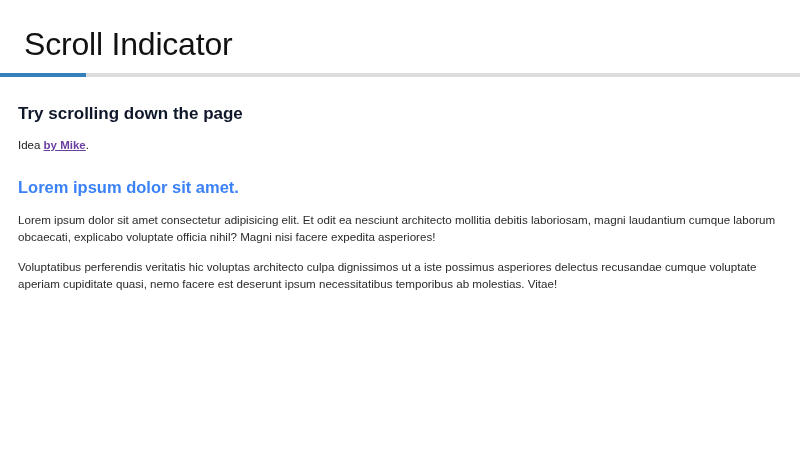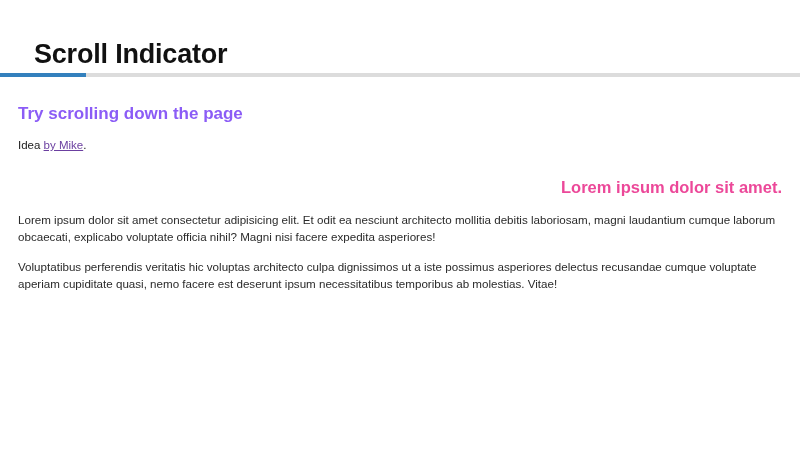--- a/index.html
+++ b/index.html
@@ -22,25 +22,25 @@
   .header {
     position: absolute;
     top: 0;
     left: 0;
     right: 0;
     height: 77px;
     background: #ffffff;
     z-index: 20;
   }
   .header-title {
-    margin: 16px;
+    margin: 6px;
     padding: 22px 0 0 18px;
-    font-size: 27px;
+    font-size: 32px;
     line-height: 32px;
-    font-weight: bold;
+    font-weight: normal;
     letter-spacing: -0.2px;
     color: #111111;
   }
 
   
   .progress-track {
     position: absolute;
     left: 0;
     right: 0;
     bottom: 0;
@@ -62,41 +62,40 @@
     bottom: 0;
     padding: 0 18px;
     overflow: hidden;
   }
 
   .section-title {
     margin: 26px 0 0 0;
     font-size: 17px;
     line-height: 22px;
     font-weight: bold;
-    color: #8b5cf6;
+    color: #0f172a;
   }
 
   .byline {
     margin: 13px 0 0 0;
     font-size: 11.5px;
     line-height: 15px;
     color: #222222;
   }
   .byline a {
     color: #6b3fa0;
     text-decoration: underline;
   }
 
   h2.heading {
     margin: 24px 0 0 0;
     font-size: 16.5px;
     line-height: 21px;
     font-weight: bold;
-    color: #ec4899;
-    text-align: right;
+    color: #3b82f6;
   }
 
   p.para {
     margin: 14px 0 0 0;
     font-size: 11.6px;
     line-height: 16.5px;
     color: #2a2a2a;
     max-width: 765px;
   }
 </style>
@@ -109,21 +108,21 @@
   <div class="progress-track" style="background: rgb(220, 220, 220);">
     <div class="progress-fill" style="width: 10.7%; background: rgb(51, 128, 189);"></div>
   </div>
 </div>
 
 <div class="content">
 
   <h2 class="section-title">Try scrolling down the page</h2>
 
   <p class="byline">
-    <span>Idea </span><a href="#" style="color: rgb(107, 63, 160);">by Mike</a><span>.</span>
+    <span>Idea </span><a href="#" style="color: rgb(107, 63, 160); font-weight: bold;">by Mike</a><span>.</span>
   </p>
 
   <div id="sections-host">
       <h2 class="heading">Lorem ipsum dolor sit amet.</h2>
       <p class="para">Lorem ipsum dolor sit amet consectetur adipisicing elit. Et odit ea nesciunt architecto mollitia debitis laboriosam, magni laudantium cumque laborum obcaecati, explicabo voluptate officia nihil? Magni nisi facere expedita asperiores!</p>
       <p class="para">Voluptatibus perferendis veritatis hic voluptas architecto culpa dignissimos ut a iste possimus asperiores delectus recusandae cumque voluptate aperiam cupiditate quasi, nemo facere est deserunt ipsum necessitatibus temporibus ab molestias. Vitae!</p>
     </div>
 </div>
 
 </body></html>

